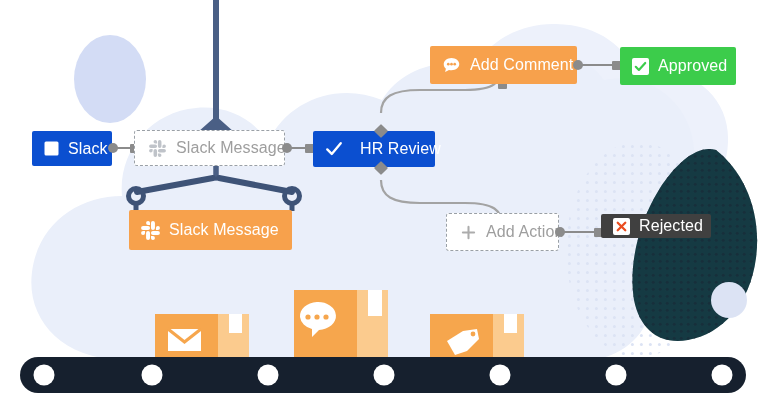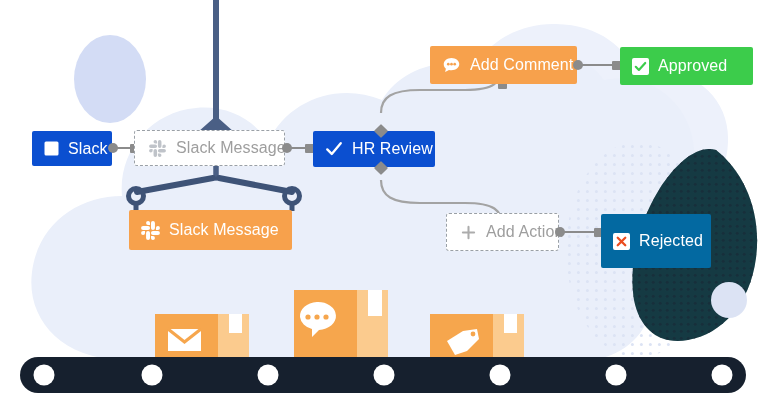--- a/index.html
+++ b/index.html
@@ -169,21 +169,21 @@
           <path d="M18.9 8.9a2.5 2.5 0 1 1 2.5 2.5h-2.5V8.9zM17.6 8.9a2.5 2.5 0 0 1-5 0V2.6a2.5 2.5 0 0 1 5 0v6.3z"></path>
           <path d="M15.1 18.9a2.5 2.5 0 1 1-2.5 2.5v-2.5h2.5zM15.1 17.6a2.5 2.5 0 0 1 0-5h6.3a2.5 2.5 0 0 1 0 5h-6.3z"></path>
         </svg>
       </span>
       <span class="lbl">Slack Message</span>
     </div>
     <span class="handle dot" style="left:282px;top:143px;"></span>
     <span class="wire" style="left:290px;top:147px;width:19px;"></span>
     <span class="handle sq" style="left:305px;top:144px;"></span>
 
-    <div class="node node-solid" style="left:313px;top:131px;width:122px;height:36px;background:#0B4FD0;">
+    <div class="node node-solid" style="left:313px;top:131px;width:122px;height:36px;background:#0B4FD0;gap:8px;">
       <span class="ico">
         <svg width="18" height="18" viewBox="0 0 20 20">
           <path d="M2.5 10.5 L7.5 15.5 L17.5 3.5" fill="none" stroke="#ffffff" stroke-width="2.6" stroke-linecap="round" stroke-linejoin="round"></path>
         </svg>
       </span>
       <span class="lbl">HR Review</span>
     </div>
     <span class="handle dia" style="left:376px;top:126px;"></span>
     <span class="handle dia" style="left:376px;top:163px;"></span>
 
@@ -196,21 +196,21 @@
           <circle cx="11" cy="9.5" r="1.55" fill="#F7A14C"></circle>
           <circle cx="14.7" cy="9.5" r="1.55" fill="#F7A14C"></circle>
         </svg>
       </span>
       <span class="lbl">Add Comment</span>
     </div>
     <span class="handle dot" style="left:573px;top:60px;"></span>
     <span class="wire" style="left:581px;top:64px;width:33px;"></span>
     <span class="handle sq" style="left:612px;top:61px;"></span>
 
-    <div class="node node-solid" style="left:620px;top:47px;width:133px;height:38px;background:#3CCC4B;">
+    <div class="node node-solid" style="left:620px;top:47px;width:116px;height:38px;background:#3CCC4B;">
       <span class="ico">
         <svg width="17" height="17" viewBox="0 0 18 18">
           <rect x="0" y="0" width="18" height="18" rx="2" fill="#ffffff"></rect>
           <path d="M4 9.3 L7.3 12.6 L14 5.3" fill="none" stroke="#3CCC4B" stroke-width="2.3" stroke-linecap="round" stroke-linejoin="round"></path>
         </svg>
       </span>
       <span class="lbl">Approved</span>
     </div>
 
     <span class="handle sq" style="left:498px;top:222px;"></span>
@@ -219,21 +219,21 @@
         <svg width="15" height="15" viewBox="0 0 16 16">
           <path d="M8 2 v12 M2 8 h12" stroke="#ACACAC" stroke-width="2.2" stroke-linecap="round"></path>
         </svg>
       </span>
       <span class="lbl">Add Action</span>
     </div>
     <span class="handle dot" style="left:555px;top:227px;"></span>
     <span class="wire" style="left:563px;top:231px;width:33px;"></span>
     <span class="handle sq" style="left:594px;top:228px;"></span>
 
-    <div class="node node-solid" style="left:601px;top:214px;width:110px;height:54px;background:#0369a1;">
+    <div class="node node-solid" style="left:601px;top:214px;width:110px;height:24px;background:#404040;">
       <span class="ico">
         <svg width="17" height="17" viewBox="0 0 18 18">
           <rect x="0" y="0" width="18" height="18" rx="2" fill="#ffffff"></rect>
           <path d="M5 5 L13 13 M13 5 L5 13" stroke="#EA4C1F" stroke-width="2.4" stroke-linecap="round"></path>
         </svg>
       </span>
       <span class="lbl">Rejected</span>
     </div>
 
     <div class="node node-solid" style="left:129px;top:210px;width:163px;height:40px;background:#F7A14C;">

